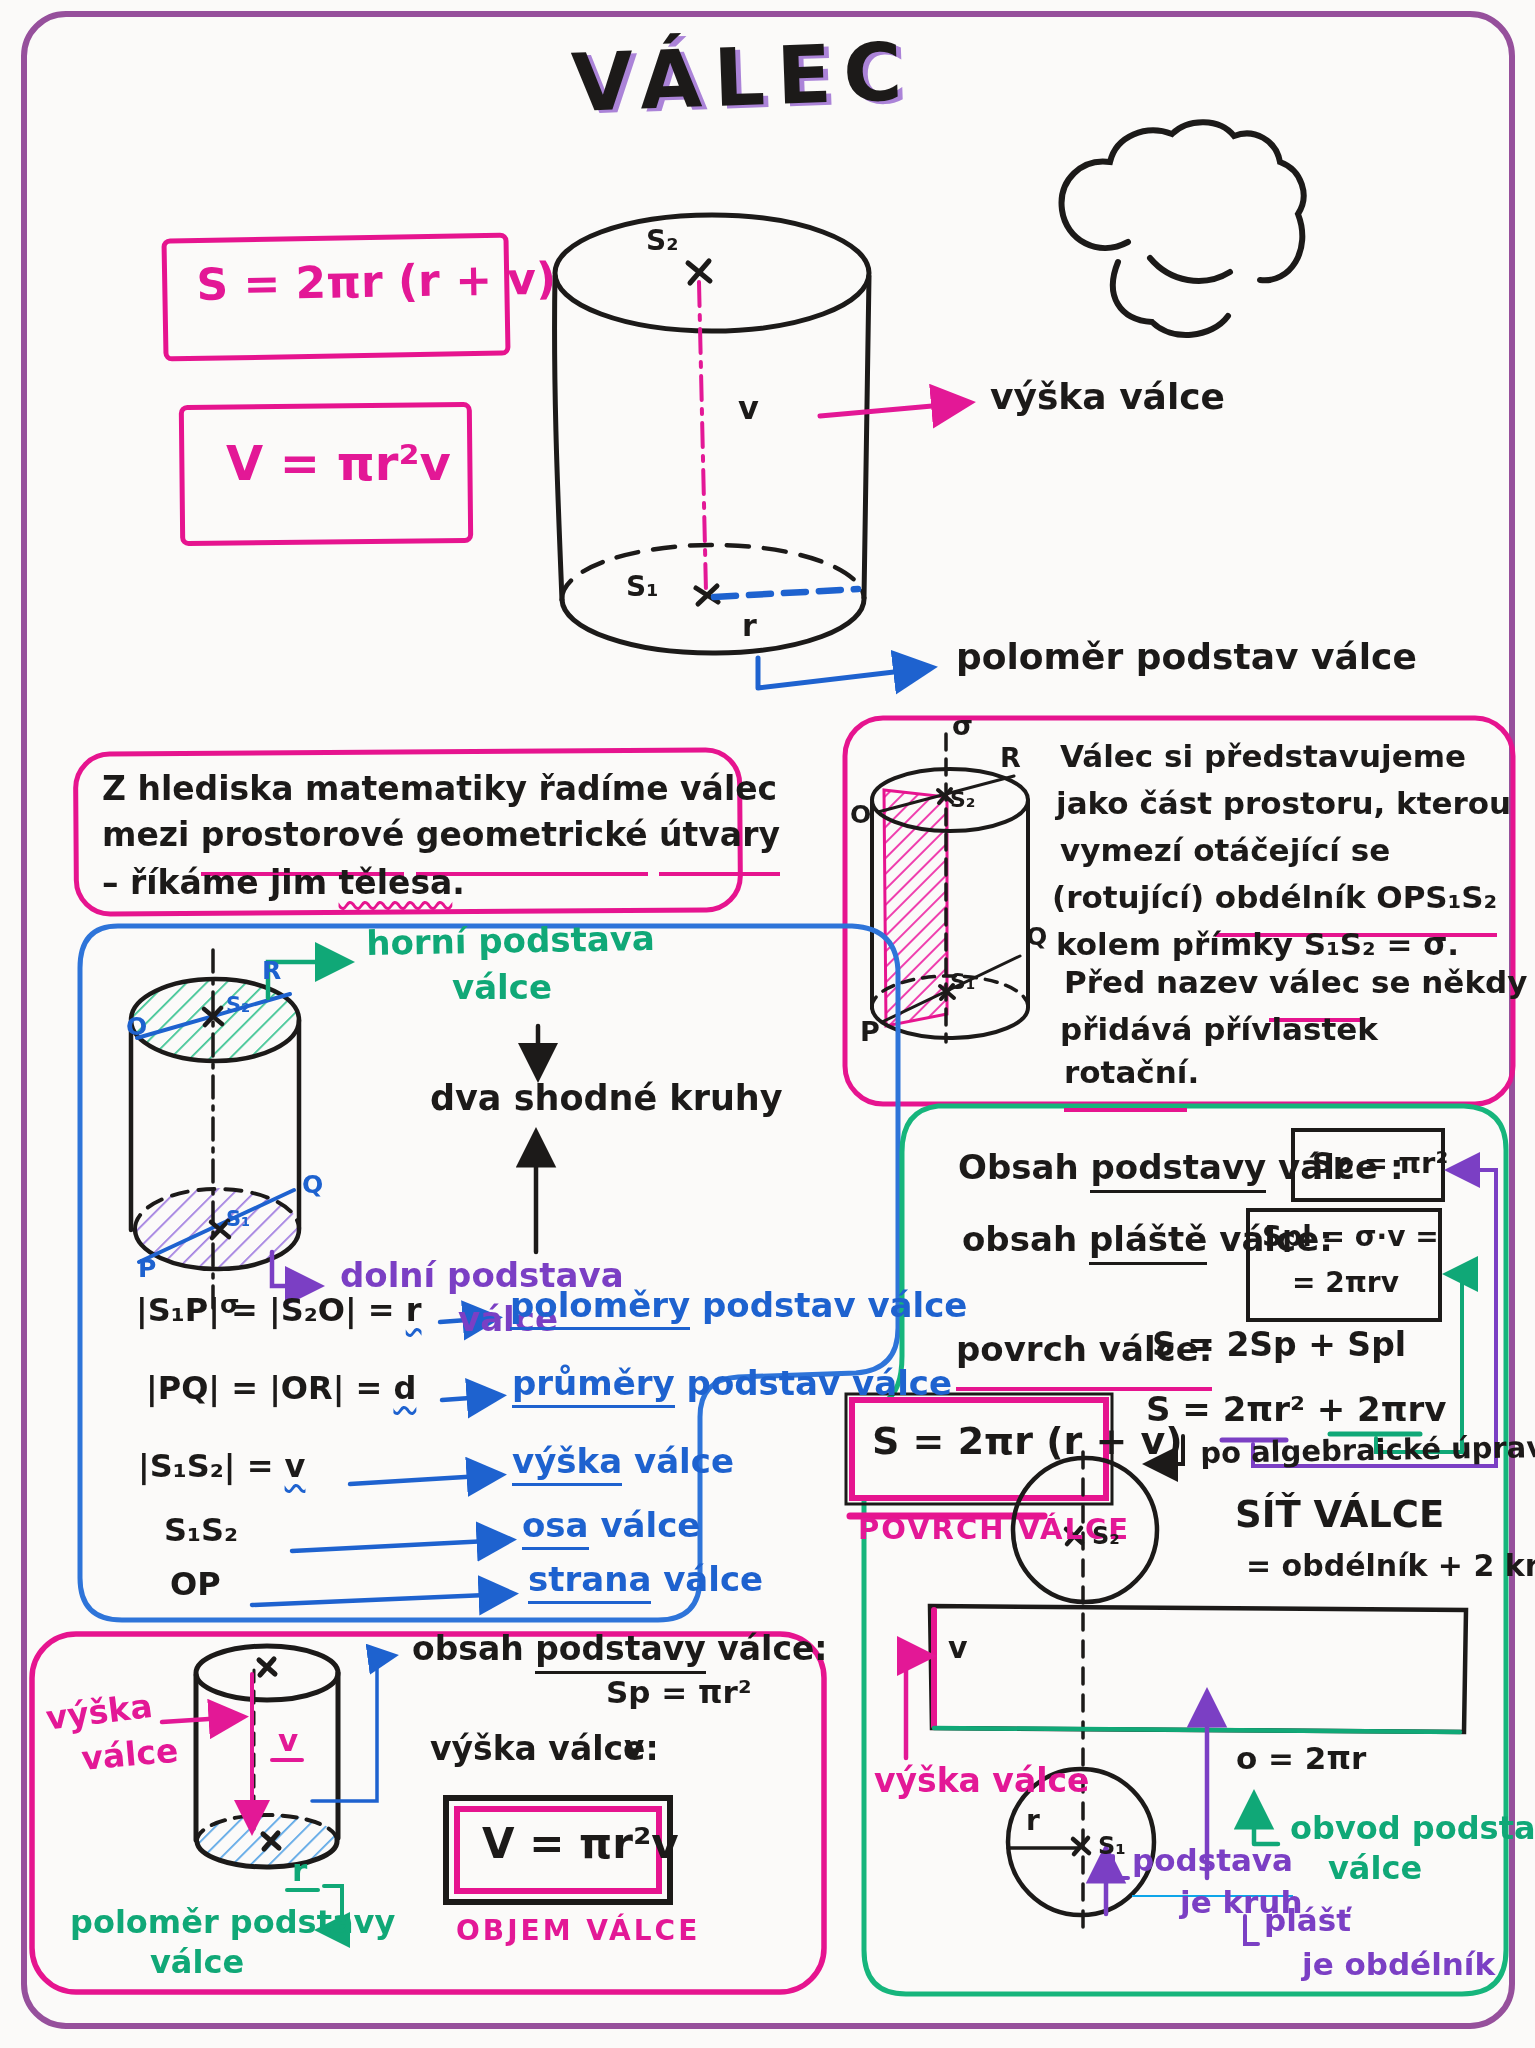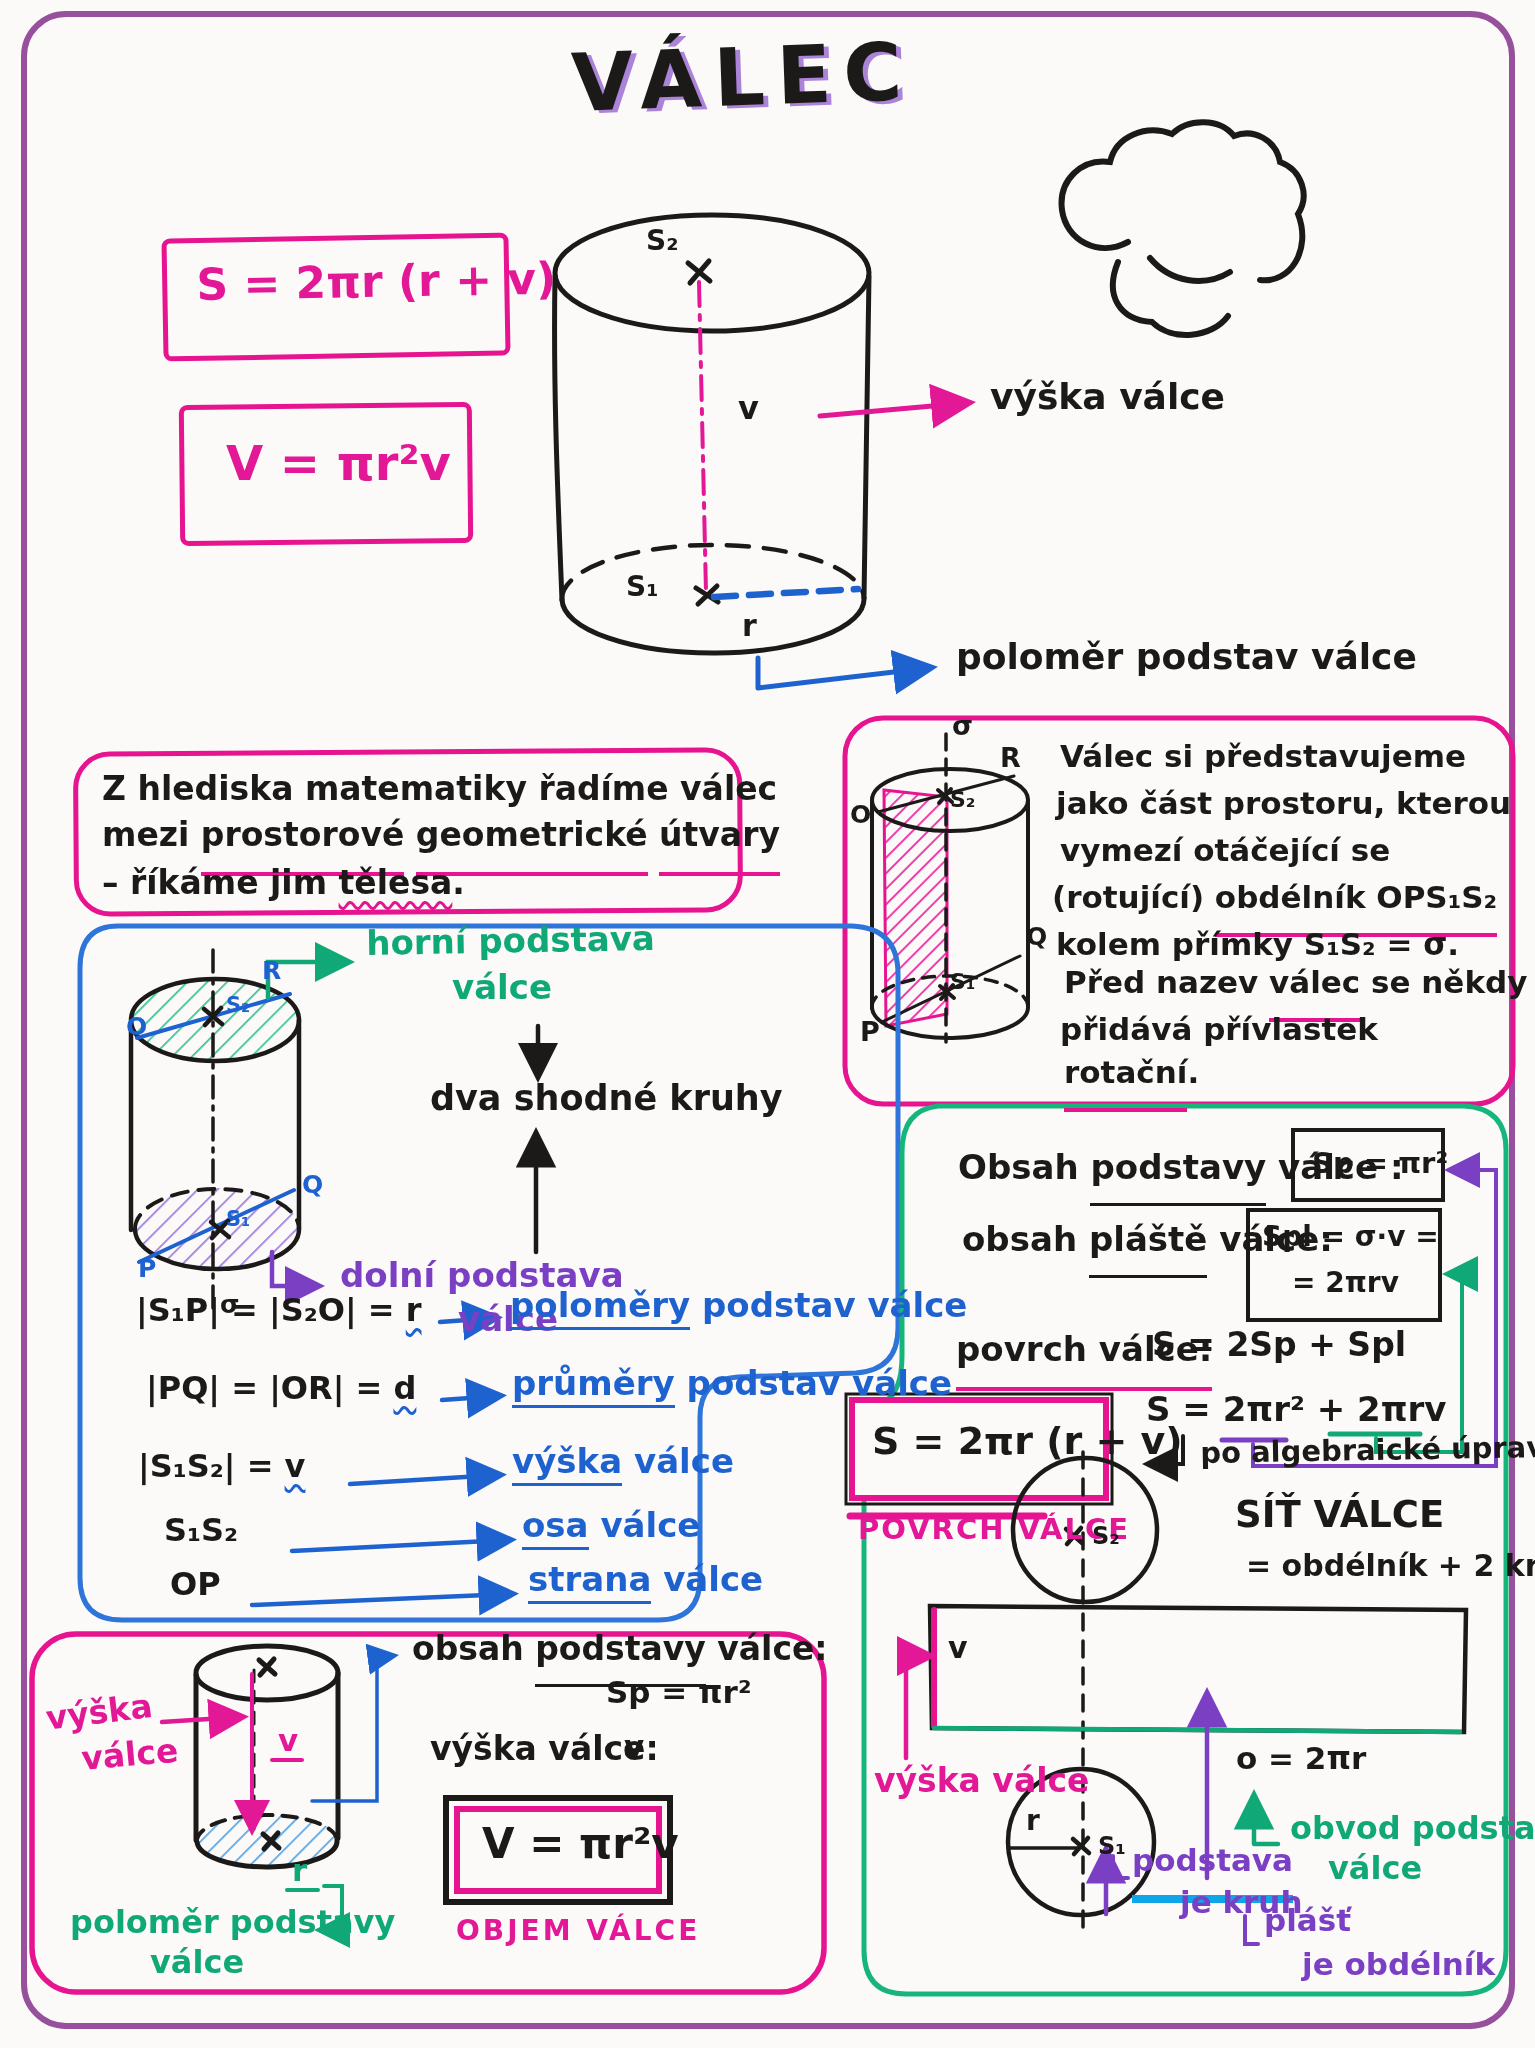--- a/index.html
+++ b/index.html
@@ -4,23 +4,23 @@
 <style>
   html,body{margin:0;padding:0;background:#ffffff;}
   .page{position:relative;width:1535px;height:2048px;background:#fbfaf9;overflow:hidden;
         font-family:"DejaVu Sans",sans-serif;}
   .t{position:absolute;white-space:nowrap;font-weight:700;color:#1c1a19;transform-origin:left top;line-height:1.05;}
   .pink{color:#e31896;}
   .blue{color:#1e62cf;}
   .green{color:#10a877;}
   .purple{color:#7b3fc4;}
   .up{border-bottom:4px solid #e6148f;padding-bottom:18px;}
-  .ub{border-bottom:3px solid #1c1a19;padding-bottom:16px;text-align:center;}
+  .ub{border-bottom:3px solid #1c1a19;padding-bottom:3px;text-align:center;}
   .ublue{border-bottom:3px solid #1e62cf;padding-bottom:2px;}
-  .upg{border-bottom:8px solid #0ea5e9;padding-bottom:17px;}
+  .upg{border-bottom:2px solid #0ea5e9;padding-bottom:17px;}
   .wpink{text-decoration:underline wavy #e6148f 3px;text-underline-offset:7px;}
   .wblue{text-decoration:underline wavy #1e62cf 2.5px;text-underline-offset:7px;}
   .title{letter-spacing:12px;text-shadow:5px 3px 0 rgba(128,68,198,.65);}
   svg{position:absolute;left:0;top:0;}
 </style>
 </head>
 <body>
 
 <div class="page">
 

